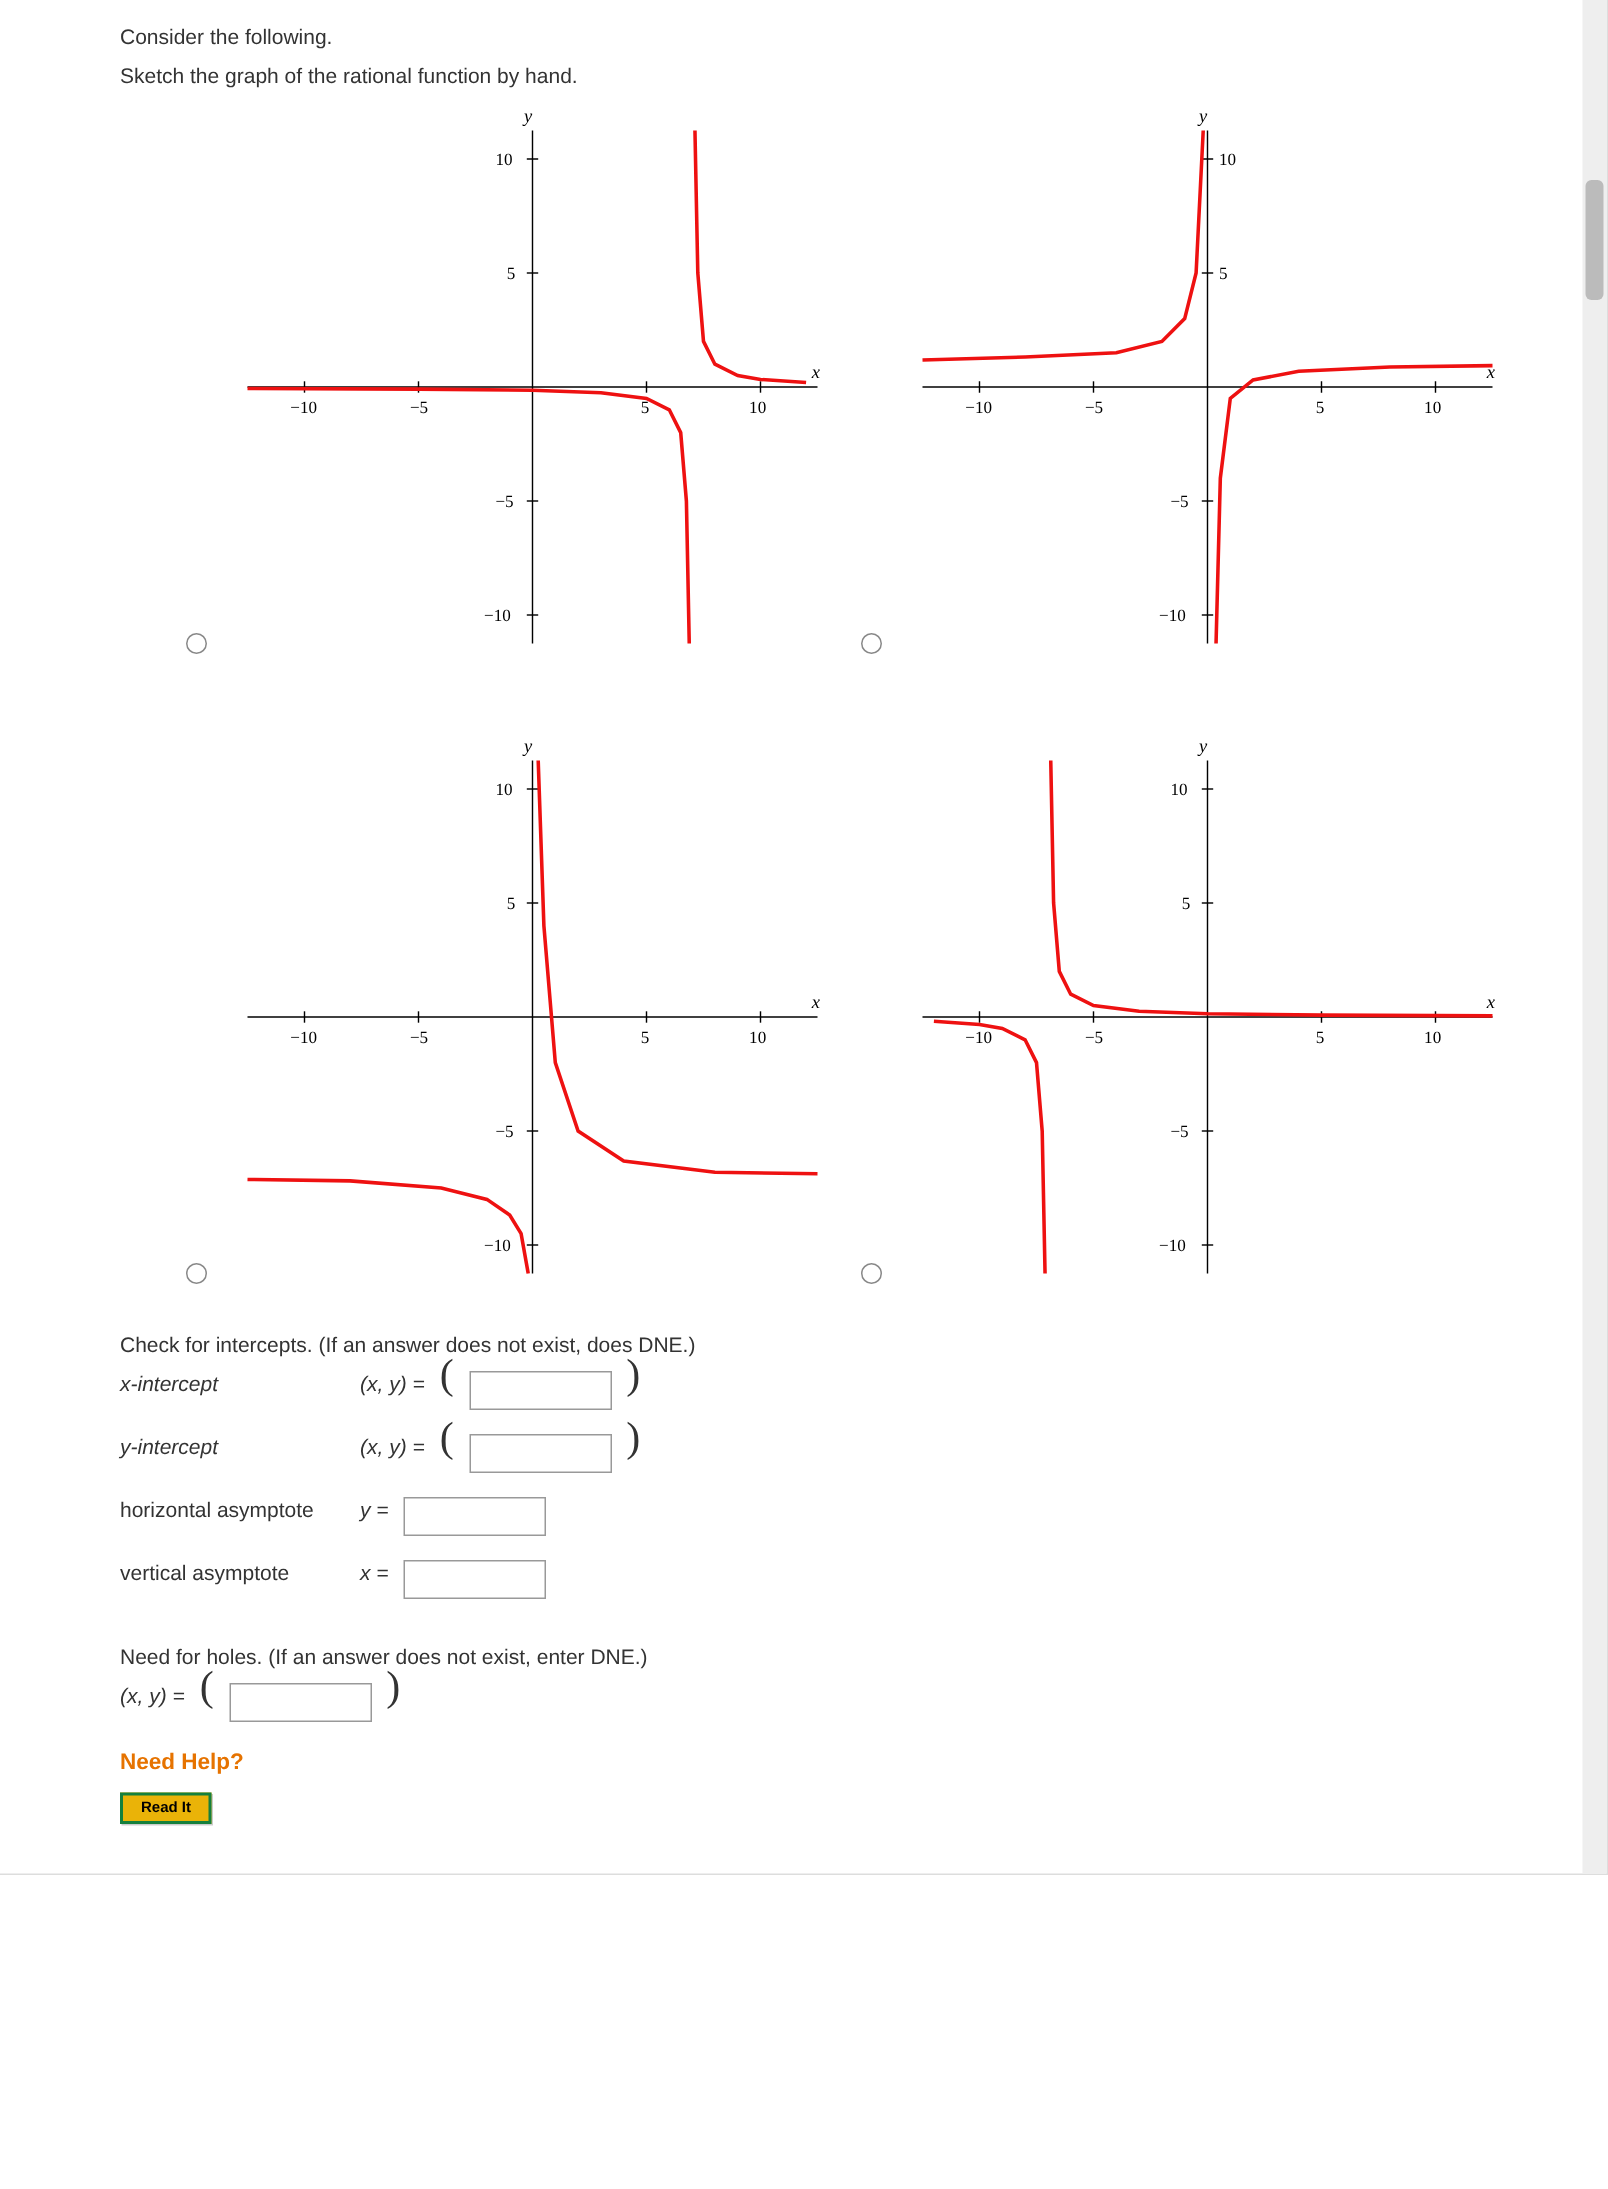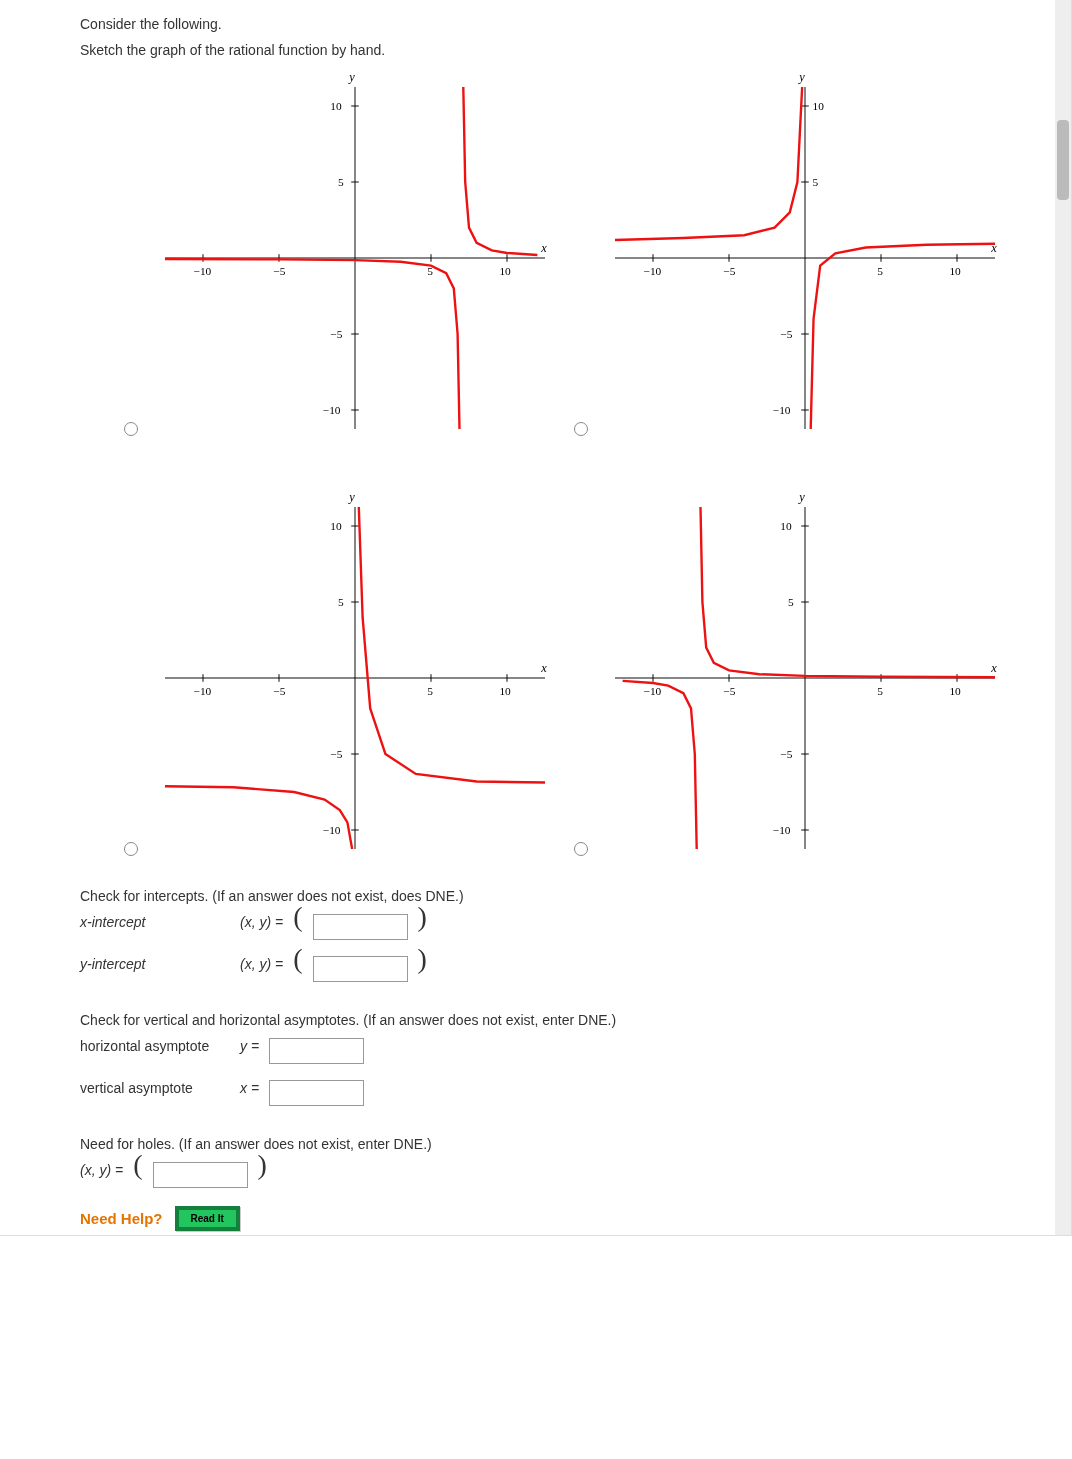--- a/index.html
+++ b/index.html
@@ -5,21 +5,21 @@
   * { box-sizing: border-box; }
   body {
     margin: 0;
     font-family: Arial, Helvetica, sans-serif;
     font-size: 14px;
     color: #333;
     background: #fff;
     width: 1072px;
   }
   .container {
-    padding: 10px 0 4px 80px;
+    padding: 10px 0 33px 80px;
     border: 1px solid #ddd;
     border-left: none;
     border-top: none;
     position: relative;
   }
   .equation {
     margin: 8px 0 12px 48px;
     font-style: italic;
   }
   .frac {
@@ -77,30 +77,31 @@
     height: 26px;
     border: 1px solid #999;
     padding: 2px 4px;
     font-size: 14px;
   }
   .paren { font-size: 28px; font-family: serif; line-height: 0; position: relative; top: 3px;}
   .hole-row { margin: 8px 0 18px 0; }
   .need-help {
     margin-top: 0;
     display: flex;
-    align-items: center;
+    align-items: flex-start;
     gap: 12px;
+    flex-direction: column;
   }
   .need-help .nh { color: #e67300; font-weight: bold; font-size: 15px;}
   .need-help button {
     font-size: 10px;
     font-weight: bold;
     padding: 3px 12px;
-    background: #22c55e;
-    border: 4px solid #15803d;
+    background: #eab308;
+    border: 2px solid #15803d;
     cursor: pointer;
     box-shadow: 1px 1px 0 rgba(0,0,0,.2);
   }
   .scrollbar {
     position: absolute;
     right: 0;
     top: 0;
     bottom: 0;
     width: 16px;
     background: #eee;
@@ -258,21 +259,20 @@
   </div>
 
   <div class="form-row">
     <span class="label1">y-intercept</span>
     <span class="eq">(x, y) = </span>
     <span class="paren">(</span>
     <input class="answer" style="">
     <span class="paren">)</span>
   </div>
 
-  <div class="instr" style="margin-top:30px">Check for vertical and horizontal asymptotes. (If an answer does not exist, enter DNE.)</div>
 
   <div class="form-row">
     <span class="label1 n">horizontal asymptote</span>
     <span class="eq">y =</span>
     <input class="answer" style="">
   </div>
 
   <div class="form-row">
     <span class="label1 n">vertical asymptote</span>
     <span class="eq">x =</span>

